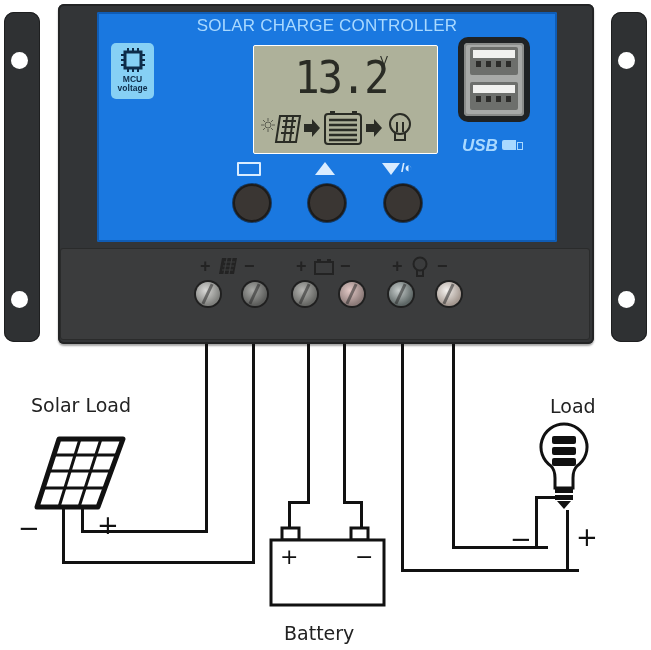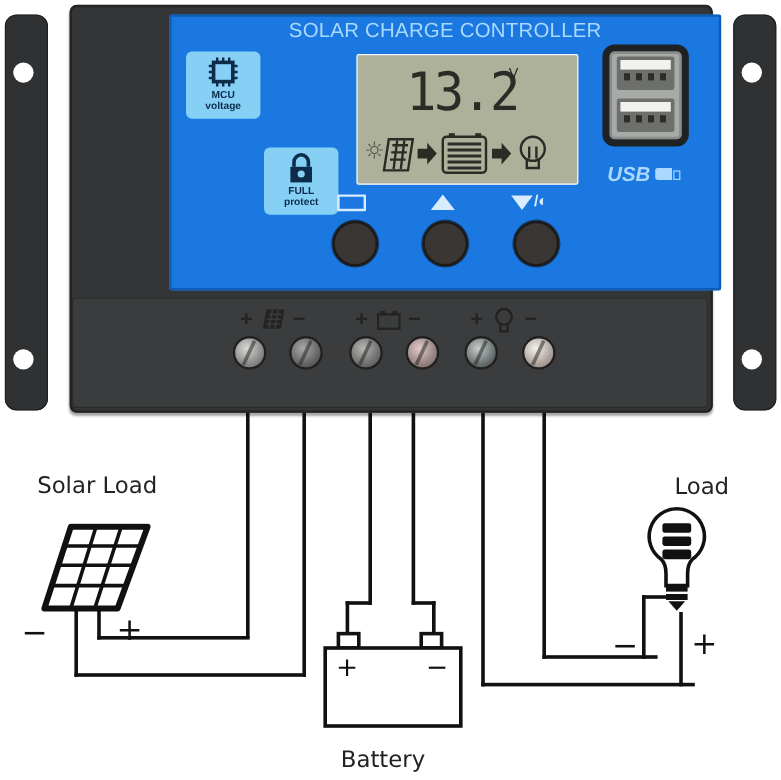--- a/index.html
+++ b/index.html
@@ -5,25 +5,25 @@
     html, body { margin: 0; padding: 0; background: #ffffff; }
     body { width: 651px; height: 650px; position: relative; overflow: hidden; font-family: "Liberation Sans", sans-serif; }
     .abs { position: absolute; }
 
     
     .tab { position: absolute; background: #2f3133; border-radius: 10px; box-shadow: inset 0 0 0 1px #1e1f20; }
     .hole { position: absolute; width: 17px; height: 17px; background: #fff; border-radius: 50%; }
     .housing { position: absolute; left: 58px; top: 4px; width: 536px; height: 340px; background: #333537; border-radius: 6px;
       box-shadow: inset 0 0 0 2px #232425, 0 2px 2px rgba(0,0,0,0.35); }
     .bluepanel { position: absolute; left: 97px; top: 12px; width: 460px; height: 230px; background: #1a78e0;
-      border-radius: 2px; box-shadow: inset 0 0 0 2px #0f5cb5; margin-left: 44px; }
+      border-radius: 2px; box-shadow: inset 0 0 0 2px #0f5cb5; }
     .brand-title { position: absolute; left: 0; width: 460px; top: 4px; text-align: center; color: #a9d9ff;
       font-family: "Liberation Sans", sans-serif; font-size: 17px; letter-spacing: 0.2px; }
 
-    .feature { position: absolute; width: 62px; height: 56px; background: #86d0f5; border-radius: 5px; text-align: center;
+    .feature { position: absolute; width: 43px; height: 56px; background: #86d0f5; border-radius: 5px; text-align: center;
       color: #0d2c4a; font-weight: bold; font-size: 8.5px; line-height: 9px; }
     .feature svg { display: block; margin: 4px auto 2px; }
 
     .lcd { position: absolute; left: 156px; top: 33px; width: 183px; height: 107px; background: #aeb19a;
       border: 1px solid #ffffff; border-radius: 2px; }
     .lcd-digits { position: absolute; left: 38px; top: 6px; font-family: "DejaVu Sans Mono", monospace; font-size: 44px;
       color: #2a2c25; letter-spacing: -2px; transform: scaleX(0.95); }
     .lcd-unit { position: absolute; left: 126px; top: 8px; font-size: 12px; color: #2a2c25; }
 
     .usb { position: absolute; left: 361px; top: 25px; width: 72px; height: 85px; background: #1f2224; border-radius: 10px; }
@@ -66,29 +66,20 @@
 
   <div class="feature" style="left:14px; top:31px;">
     <svg width="26" height="26" viewBox="0 0 26 26">
       <rect x="5" y="5" width="16" height="16" fill="none" stroke="#0d2c4a" stroke-width="3"></rect>
       <g stroke="#0d2c4a" stroke-width="2">
           <path d="M8 1v4M13 1v4M18 1v4M8 21v4M13 21v4M18 21v4M1 8h4M1 13h4M1 18h4M21 8h4M21 13h4M21 18h4"></path>
         </g>
     </svg>
     <div>MCU</div>
     <div>voltage</div>
-  </div>
-  <div class="feature" style="left:79px; top:111px;">
-    <svg width="26" height="26" viewBox="0 0 26 26">
-      <path d="M7 12V8a6 6 0 0 1 12 0v4" fill="none" stroke="#0d2c4a" stroke-width="3"></path>
-      <rect x="4" y="12" width="18" height="13" fill="#0d2c4a"></rect>
-      <circle cx="13" cy="18" r="3" fill="#86d0f5"></circle>
-    </svg>
-    <div>FULL</div>
-    <div>protect</div>
   </div>
 
   <div class="lcd">
     <div class="lcd-digits">13.2</div>
     <div class="lcd-unit">V</div>
     <svg class="abs" style="left:4px; top:64px;" width="172" height="38" viewBox="0 0 172 38">
       <g stroke="#5a5c50" stroke-width="1">
         <circle cx="10" cy="15" r="3" fill="none"></circle>
         <path d="M10 8v3M10 19v3M3 15h3M14 15h3M5 10l2 2M13 18l2 2M5 20l2-2M13 12l2-2"></path>
       </g>
@@ -198,21 +189,21 @@
 
 <svg class="abs" style="left:266px; top:526px;" width="122" height="82" viewBox="0 0 122 82">
   <rect x="16" y="2" width="17" height="12" fill="#fff" stroke="#111" stroke-width="3"></rect>
   <rect x="85" y="2" width="17" height="12" fill="#fff" stroke="#111" stroke-width="3"></rect>
   <rect x="5" y="14" width="113" height="65" fill="#fff" stroke="#111" stroke-width="3"></rect>
 </svg>
 <div class="sign" style="left:280px; top:544px; font-size:22px;">+</div>
 <div class="sign" style="left:355px; top:544px; font-size:22px;">−</div>
 <div class="label" style="left:284px; top:622px;">Battery</div>
 
-<div class="label" style="left:562px; top:395px;text-align:right;">Load</div>
+<div class="label" style="left:550px; top:395px;text-align:right;">Load</div>
 <svg class="abs" style="left:538px; top:421px;" width="52" height="92" viewBox="0 0 52 92">
   <path d="M26 3a23 23 0 0 0-13 42c3 3 4 7 4 12v10h18V57c0-5 1-9 4-12A23 23 0 0 0 26 3z" fill="#fff" stroke="#111" stroke-width="3"></path>
   <rect x="14" y="15" width="24" height="8" rx="2" fill="#111"></rect>
   <rect x="14" y="26" width="24" height="8" rx="2" fill="#111"></rect>
   <rect x="14" y="37" width="24" height="8" rx="2" fill="#111"></rect>
   <rect x="17" y="67" width="18" height="5" fill="#111"></rect>
   <rect x="17" y="74" width="18" height="5" fill="#111"></rect>
   <path d="M19 80h14l-7 8z" fill="#111"></path>
 </svg>
 <div class="sign" style="left:510px; top:526px;">−</div>

